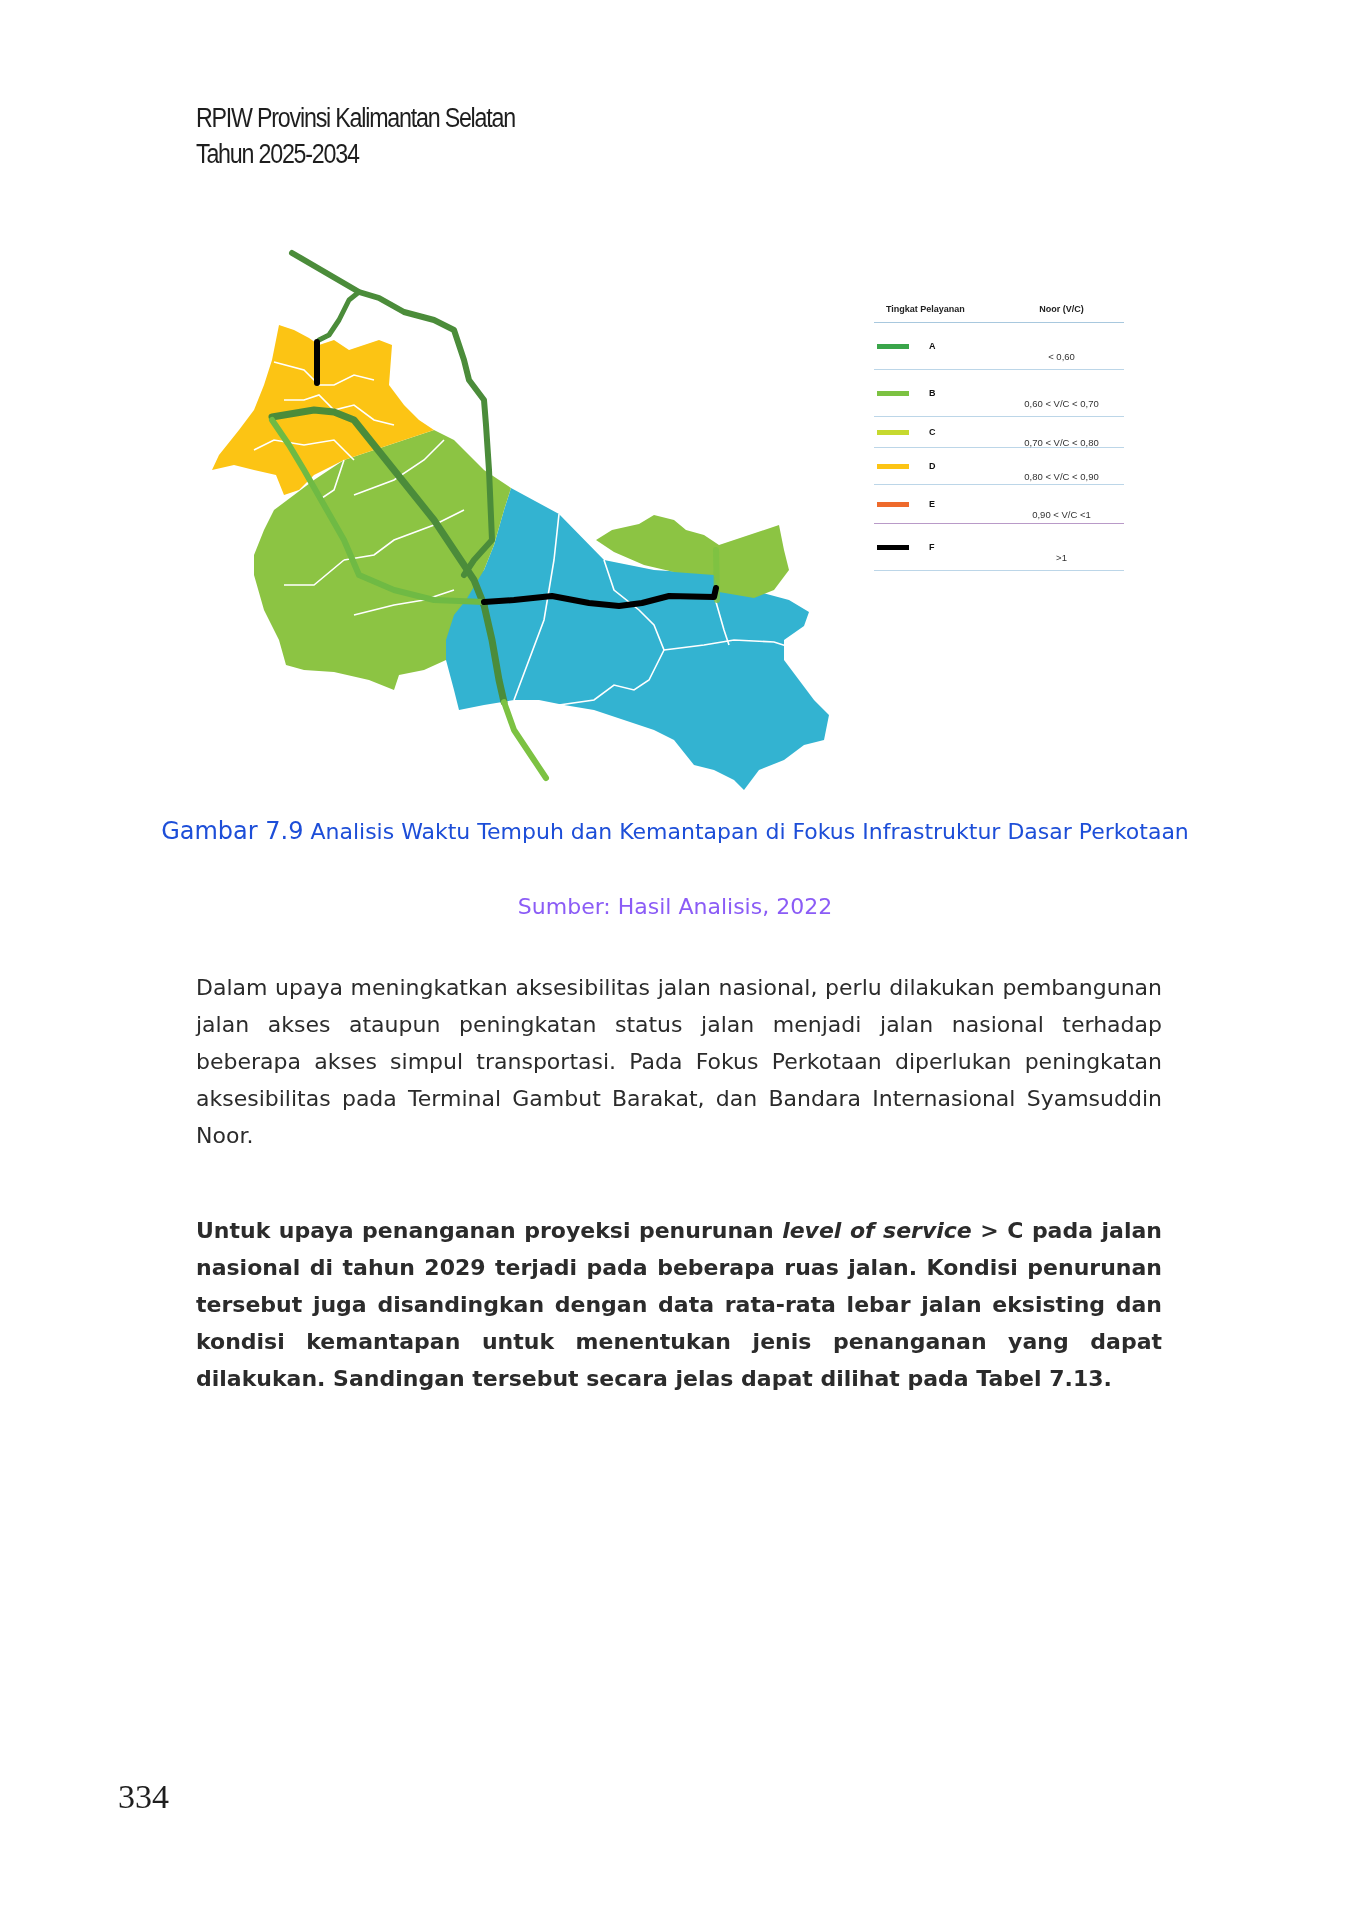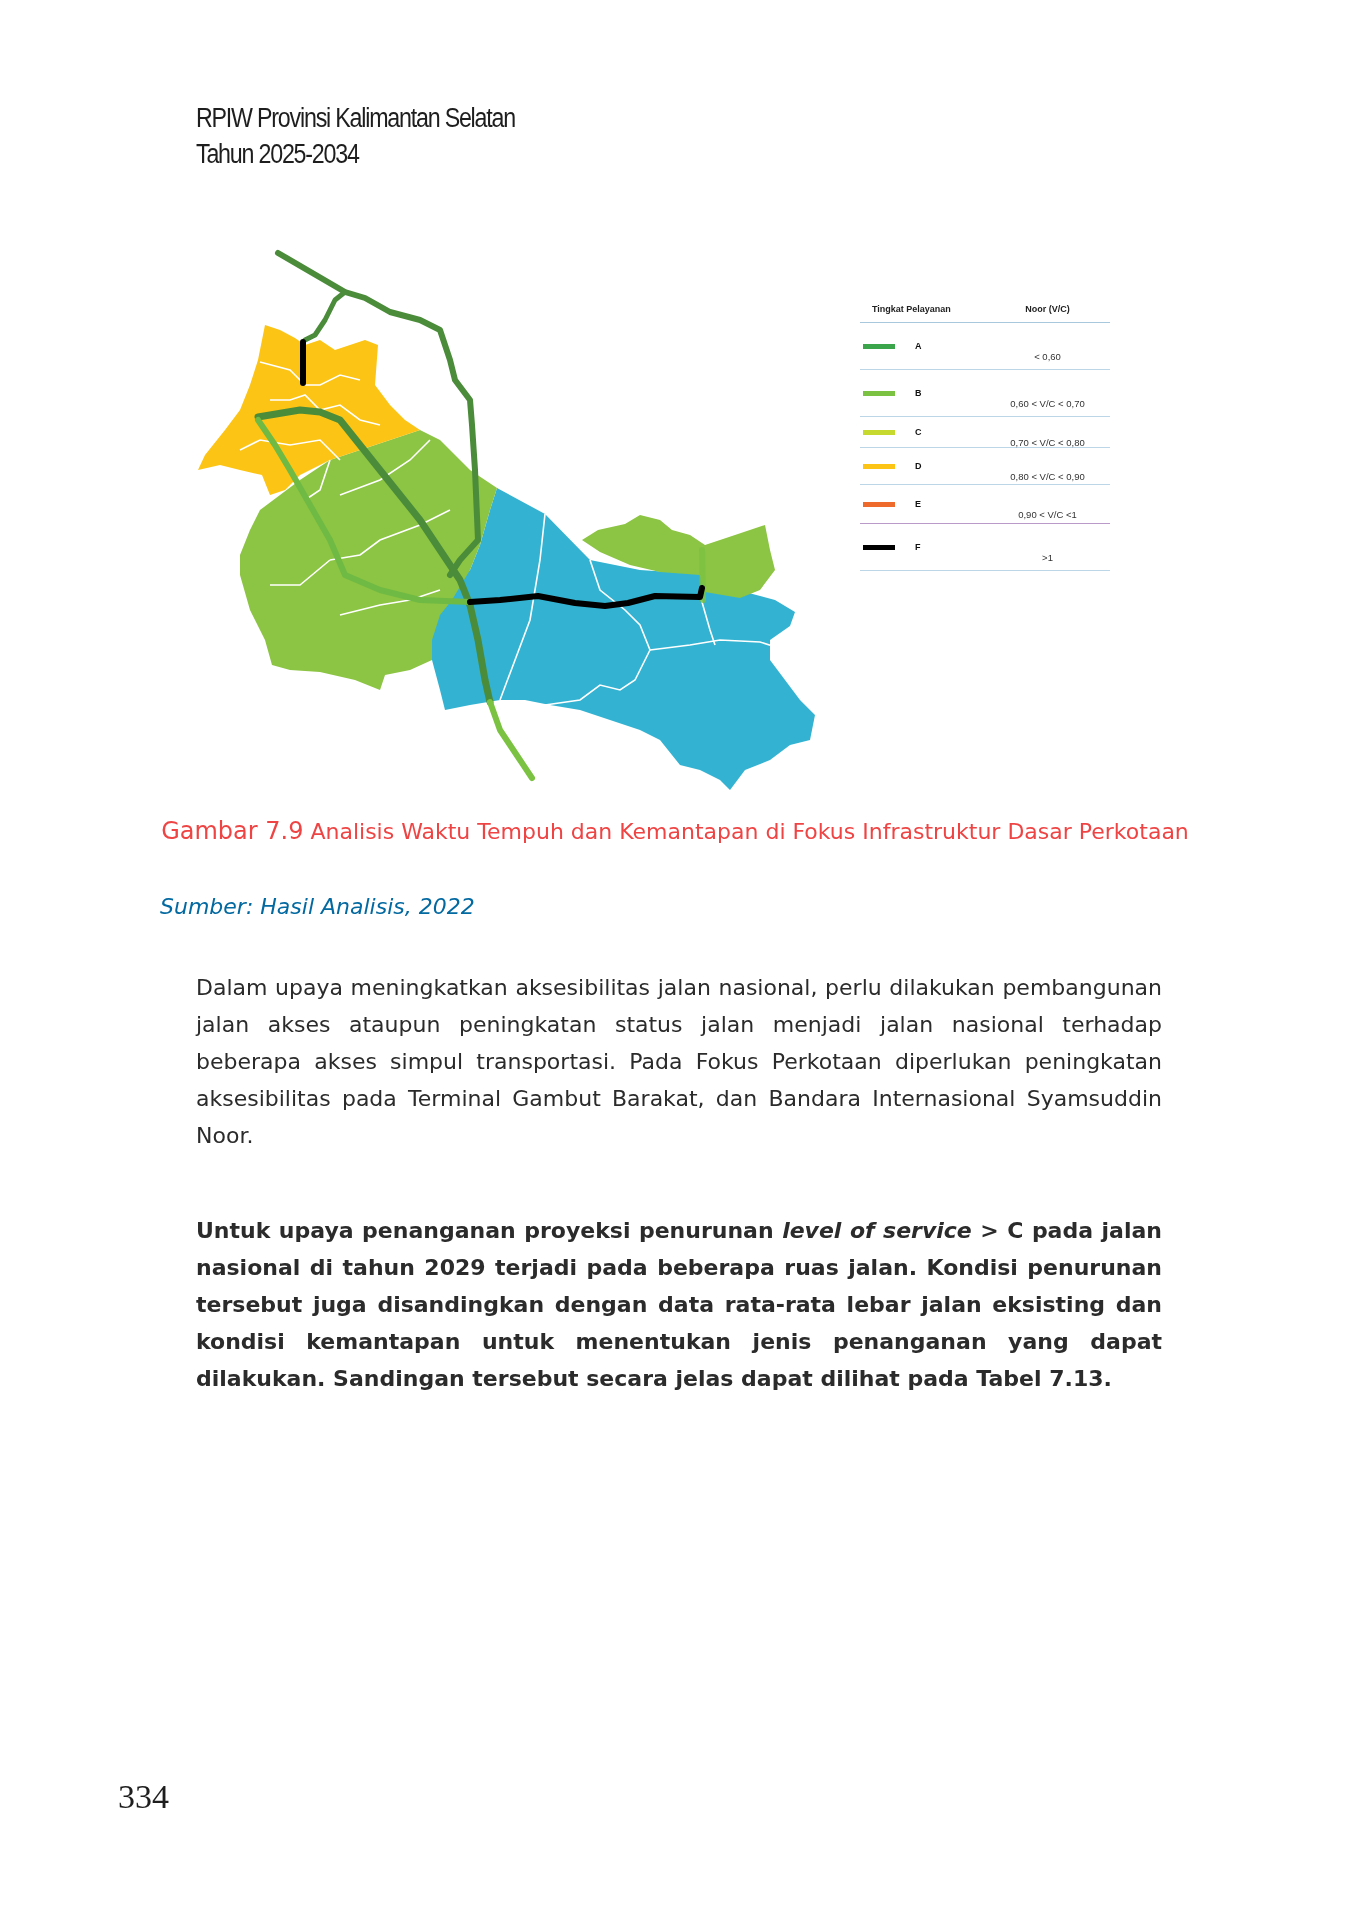--- a/index.html
+++ b/index.html
@@ -1,31 +1,31 @@
 <!DOCTYPE html>
 <html><head>
 <meta charset="utf-8">
 <style>
   html, body { margin: 0; padding: 0; background: #ffffff; }
   body { width: 1351px; height: 1920px; position: relative; overflow: hidden; font-family: "DejaVu Sans", sans-serif; color: #2b2b2b; }
   .header { position: absolute; left: 196px; top: 100px; font-family: "Liberation Sans Narrow", "Liberation Sans", sans-serif; font-size: 27px; line-height: 36px; color: #1e1e1e; letter-spacing: -1.4px; transform: scaleX(0.86); transform-origin: left top; }
   .header div { white-space: nowrap; }
-  .figure { position: absolute; left: 190px; top: 240px; width: 950px; height: 560px; }
+  .figure { position: absolute; left: 204px; top: 240px; width: 950px; height: 560px; }
   .map { position: absolute; left: 0; top: 0; }
   .legend { position: absolute; left: 670px; top: 56px; width: 250px; font-family: "Liberation Sans", sans-serif; }
   .legend-head { display: flex; height: 26px; align-items: center; font-size: 9px; font-weight: bold; color: #222; border-bottom: 1.5px solid #a8c8de; }
   .legend-head .c1 { width: 125px; padding-left: 12px; box-sizing: border-box; }
   .legend-head .c2 { flex: 1; text-align: center; }
   .legend-row { display: flex; align-items: center; font-size: 9.5px; color: #333; border-bottom: 1.2px solid #bcd6e8; }
   .legend-row .sw { width: 32px; height: 5px; margin-left: 3px; }
   .legend-row .lv { width: 90px; padding-left: 20px; box-sizing: border-box; font-weight: bold; font-size: 9px; color: #111; }
   .legend-row .ratio { flex: 1; text-align: center; margin-top: 20px; }
-  .caption { position: absolute; left: 160px; width: 1030px; top: 818px; text-align: center; font-size: 22px; line-height: 26px; color: #ef4444; }
+  .caption { position: absolute; left: 160px; width: 1030px; top: 818px; text-align: center; font-size: 22px; line-height: 26px; color: #1d4ed8; }
   .caption .prefix { font-size: 24px; }
-  .source { position: absolute; left: 160px; width: 1030px; top: 894px; text-align: left; font-size: 22px; font-style: italic; color: #0369a1; }
+  .source { position: absolute; left: 160px; width: 1030px; top: 894px; text-align: center; font-size: 22px; color: #8b5cf6; }
   .para { position: absolute; left: 196px; width: 966px; font-size: 22px; line-height: 37px; text-align: justify; color: #2b2b2b; }
   .p1 { top: 947px; }
   .p2 { top: 1190px; font-weight: bold; }
   .pagenum { position: absolute; left: 118px; top: 1778px; font-family: "Liberation Serif", serif; font-size: 34px; color: #1e1e1e; }
 </style>
 </head>
 <body>
 
 <div class="header">
   <div>RPIW Provinsi Kalimantan Selatan</div>

